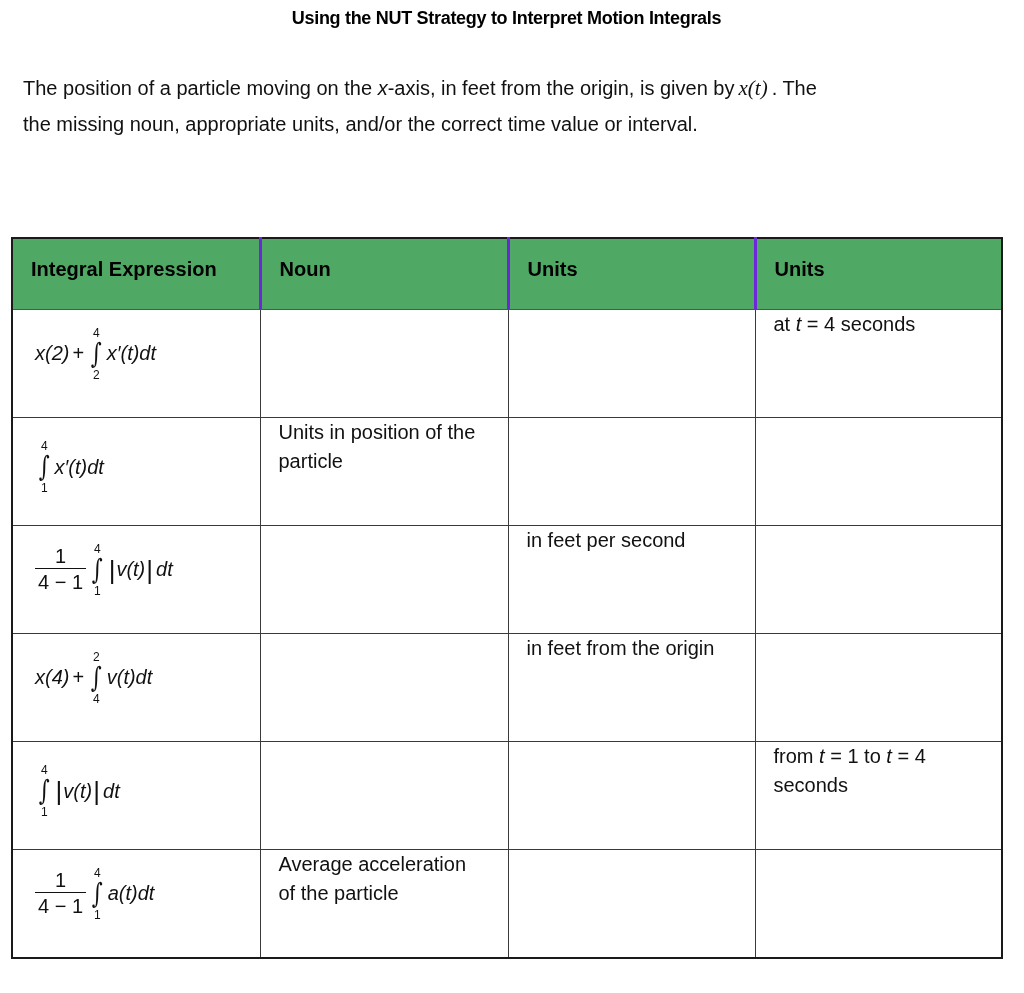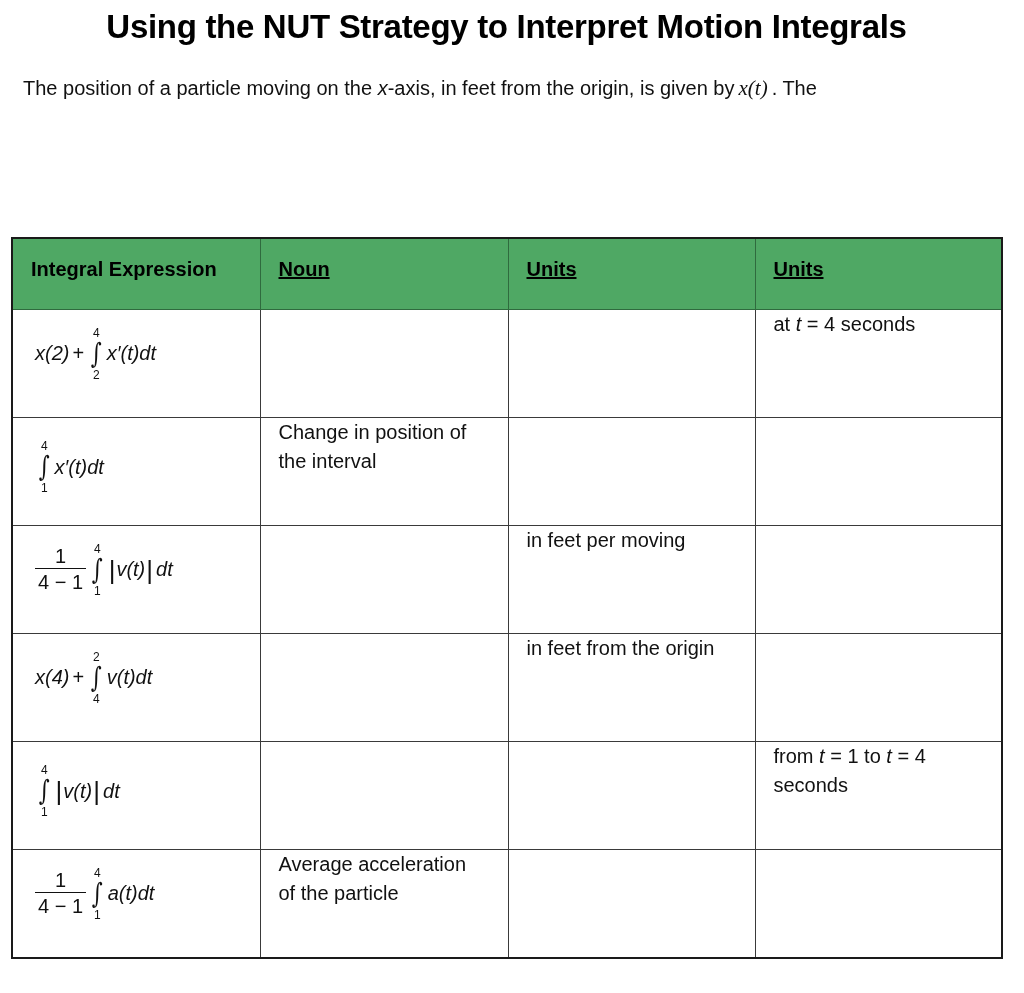--- a/index.html
+++ b/index.html
@@ -2,21 +2,21 @@
 <html><head>
   <meta charset="utf-8">
   <style>
     html, body { margin: 0; padding: 0; background: #ffffff; }
     body {
       width: 1024px; height: 993px; position: relative; overflow: hidden;
       font-family: "Liberation Sans", sans-serif; color: #111;
     }
     .title {
       position: absolute; left: 0; top: 8px; width: 1013px; text-align: center;
-      font-family: "Liberation Sans", sans-serif; font-weight: bold; font-size: 33px;
+      font-family: "Liberation Sans", sans-serif; font-weight: bold; font-size: 18px;
       letter-spacing: -0.3px; color: #000;
     }
     .intro {
       position: absolute; left: 23px; top: 71px; width: 975px;
       font-size: 20px; line-height: 35.5px; color: #111;
     }
     .intro p { margin: 0; }
     .intro .m { font-family: "Liberation Serif", serif; font-style: italic; font-size: 21px; padding: 0 4px; text-align: right; }
     .intro em { font-style: italic; }
 
@@ -30,21 +30,21 @@
       border: 1px solid #3a3a3a;
       vertical-align: top;
       text-align: left;
       padding: 0 18px;
     }
     table.grid th {
       background: #4fa864; color: #000000; font-weight: bold; font-size: 20px;
       height: 61px; vertical-align: middle; padding-top: 0; padding-bottom: 9px;
       border-color: #2f6b3e;
     }
-    table.grid th + th { border-left: 1px solid #6d28d9; text-decoration: underline; }
+    table.grid th + th { border-left: 3px solid #6d28d9; }
     table.grid td {
       height: 107px; font-size: 20px; line-height: 29px; color: #111;
     }
     table.grid td.expr { padding-left: 22px; padding-top: 0; vertical-align: middle; }
     table.grid td.expr .expwrap { position: relative; top: -10px; }
 
     
     .math {
       font-family: "Liberation Sans", sans-serif; font-size: 20px; color: #111;
       display: inline-flex; align-items: center; white-space: nowrap;
@@ -66,20 +66,21 @@
     .abs { font-size: 26px; line-height: 20px; font-weight: 300; padding: 0 1px; }
     .cell-text em { font-style: italic; }
   </style>
 </head>
 <body>
 
 <div class="title">Using the NUT Strategy to Interpret Motion Integrals</div>
 
 <div class="intro">
   <p><span>The position of a particle moving on the </span><em>x</em><span>-axis, in feet from the origin, is given by</span><span class="m">x(t)</span><span>. The</span></p>
+  <p>the missing noun, appropriate units, and/or the correct time value or interval.</p>
 </div>
 
 <table class="grid">
   <colgroup>
     <col style="width:248px">
       <col style="width:248px">
       <col style="width:247px">
       <col style="width:247px">
   </colgroup>
   <thead>
@@ -114,21 +115,21 @@
       <td class="expr">
         <div class="expwrap"><span class="math">
           <span class="integral">
             <span class="lim">4</span>
             <span class="sym">∫</span>
             <span class="lim">1</span>
           </span>
           <span class="it">x′(t)dt</span>
         </span></div>
       </td>
-      <td style="padding-right:30px">Change in position of the interval</td>
+      <td style="padding-right:30px">Units in position of the particle</td>
       <td></td>
       <td></td>
     </tr>
 
     <tr>
       <td class="expr">
         <div class="expwrap"><span class="math">
           <span class="frac">
             <span class="num">1</span>
             <span class="den">4 − 1</span>
@@ -138,21 +139,21 @@
             <span class="sym">∫</span>
             <span class="lim">1</span>
           </span>
           <span class="abs">|</span>
               <span class="it">v(t)</span>
               <span class="abs">|</span>
               <span class="it" style="margin-left:2px">dt</span>
         </span></div>
       </td>
       <td></td>
-      <td>in feet per moving</td>
+      <td>in feet per second</td>
       <td></td>
     </tr>
 
     <tr>
       <td class="expr">
         <div class="expwrap"><span class="math">
           <span class="it">x(4)</span>
           <span class="op">+</span>
           <span class="integral">
             <span class="lim">2</span>

